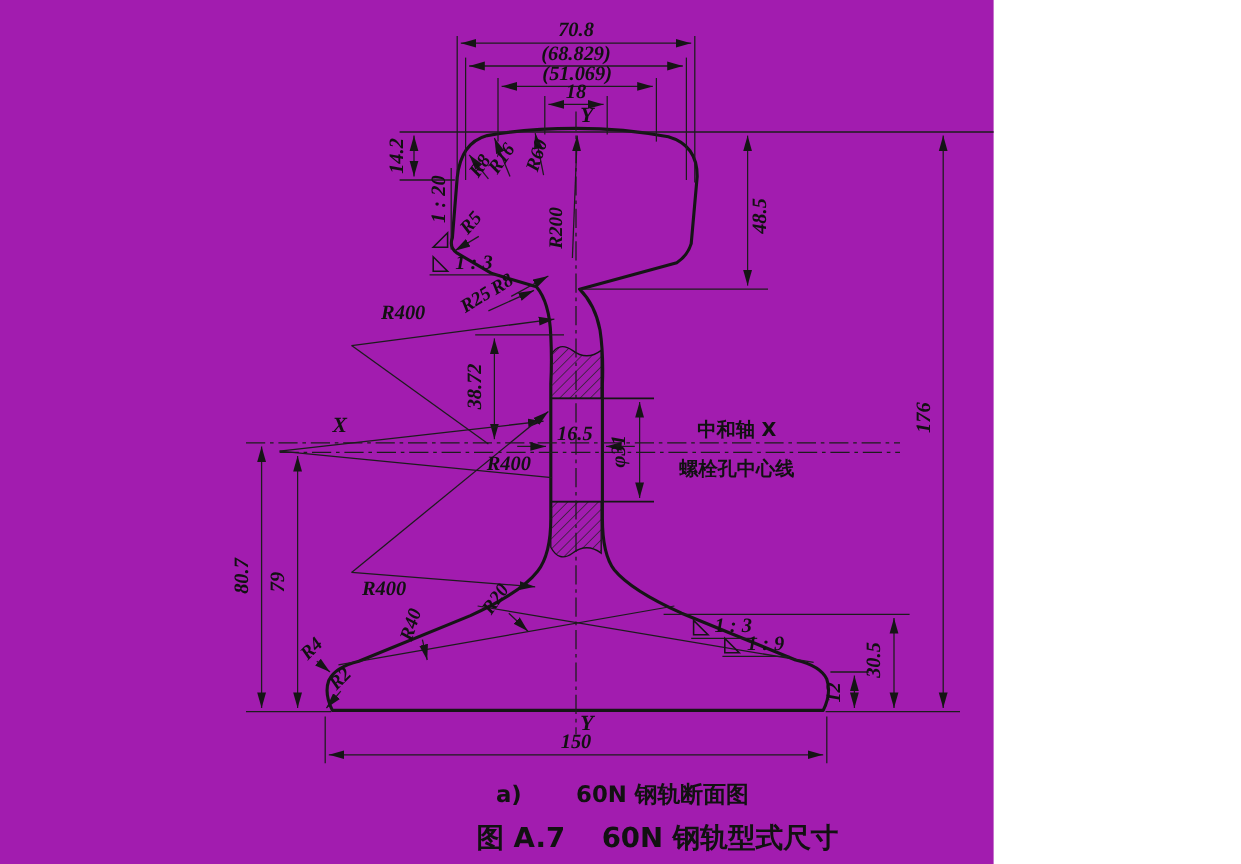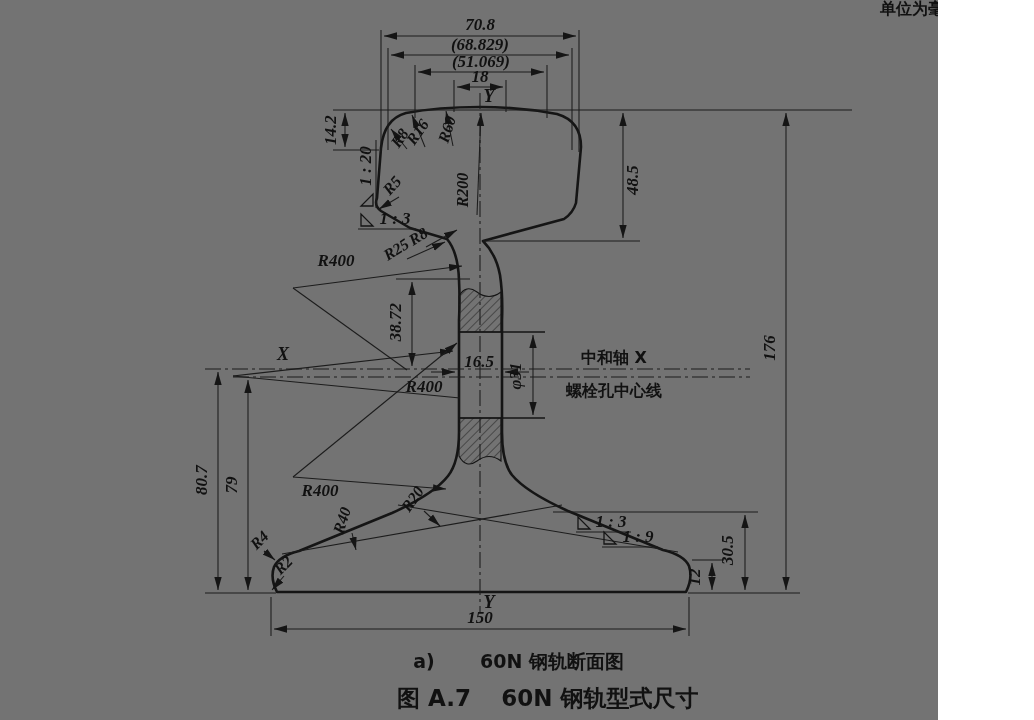--- a/index.html
+++ b/index.html
@@ -1,16 +1,16 @@
 <!DOCTYPE html>
 <html><head>
 <meta charset="utf-8">
 <style>
   html,body{margin:0;padding:0;background:#ffffff;}
-  #stage{position:relative;width:938px;height:720px;background:#737373;overflow:hidden;
+  #stage{position:relative;width:828px;height:720px;background:#a21caf;overflow:hidden;
          font-family:"Liberation Serif", serif;}
   svg{position:absolute;left:0;top:0;}
   .outline{fill:none;stroke:#151515;stroke-width:2.6;stroke-linejoin:round;stroke-linecap:round;}
   .thin{fill:none;stroke:#1c1c1c;stroke-width:1.05;}
   .med{fill:none;stroke:#151515;stroke-width:1.6;}
   .cl{fill:none;stroke:#1c1c1c;stroke-width:1.05;stroke-dasharray:16 4 3 4;}
   .dim{fill:none;stroke:#1c1c1c;stroke-width:1.05;marker-start:url(#ar);marker-end:url(#ar);}
   .lead{fill:none;stroke:#1c1c1c;stroke-width:1.05;marker-end:url(#ar);}
   .wavy{fill:url(#hatch);stroke:#151515;stroke-width:1.1;}
   .wedge{fill:none;stroke:#151515;stroke-width:1.3;}

